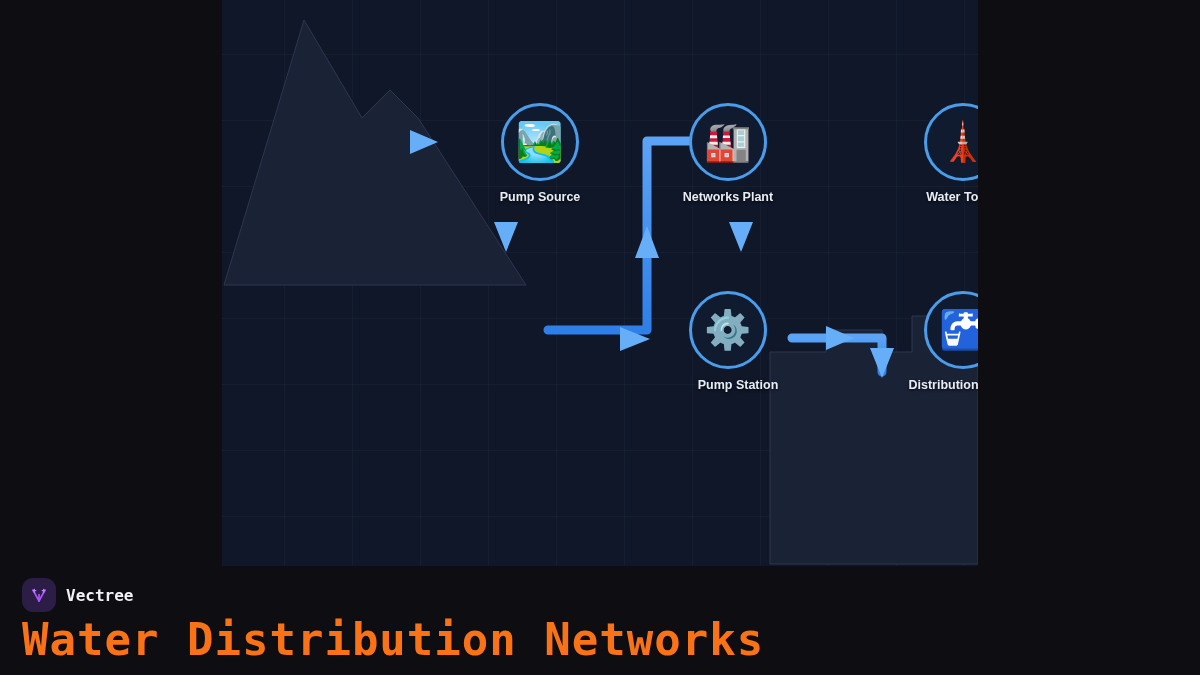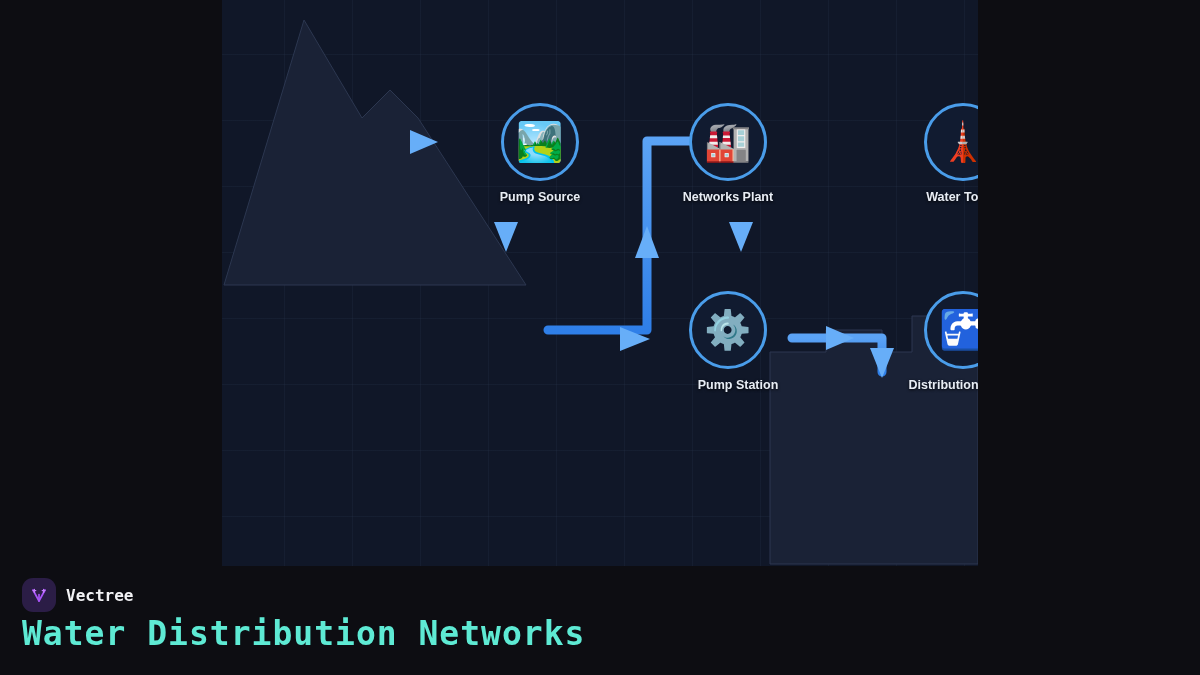--- a/index.html
+++ b/index.html
@@ -99,22 +99,22 @@
   #brand-name {
     color: #f2f2f5;
     font-size: 16px;
     font-weight: bold;
     font-family: "DejaVu Sans Mono", monospace;
   }
   #page-title {
     position: absolute;
     left: 22px;
     top: 48px;
-    color: #5eead4;
-    font-size: 33px;
+    color: #f97316;
+    font-size: 44px;
     font-weight: bold;
     letter-spacing: 1px;
     font-family: "DejaVu Sans Mono", monospace;
     white-space: nowrap;
   }
   #footer-url {
     position: absolute;
     right: 24px;
     top: 62px;
     color: #6e6e78;

